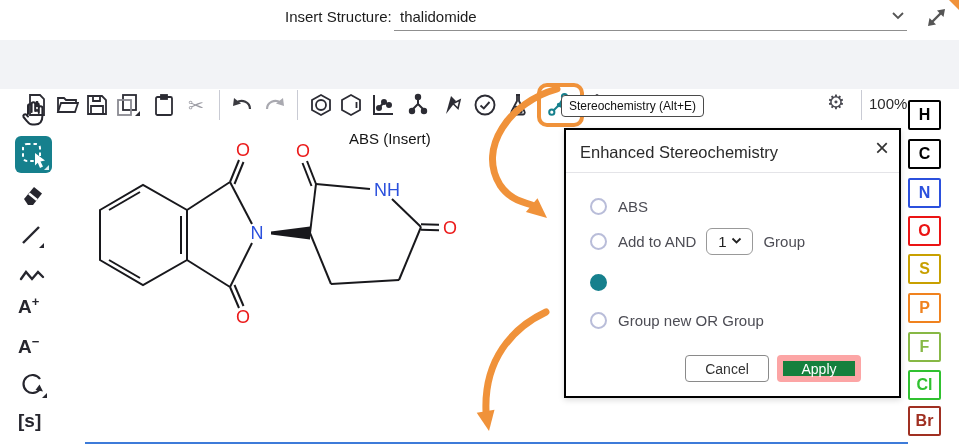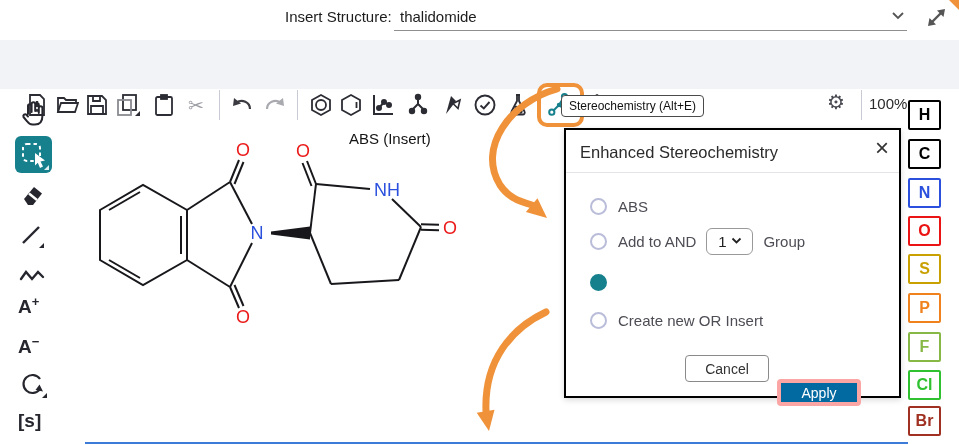--- a/index.html
+++ b/index.html
@@ -43,21 +43,21 @@
   .dlg-title { position:absolute; left:14px; top:13px; font-size:16.5px; color:#2b2b2b; }
   .dlg-close { position:absolute; right:10px; top:6px; font-size:24px; color:#333; line-height:1; cursor:default; }
   .dlg-divider { position:absolute; left:0; top:42px; width:100%; height:1px; background:#e4e4e8; }
   .opt-row { position:absolute; left:24px; height:20px; display:flex; align-items:center; }
   .radio { width:17px; height:17px; border-radius:50%; border:2px solid #b9bdd9; background:#fff; flex:0 0 auto; }
   .radio.selected { background:#16808d; border-color:#16808d; }
   .opt-label { margin-left:11px; font-size:15px; color:#4d4d55; }
   .and-select { margin:0 10px; width:47px; height:27px; border:1px solid #999; border-radius:6px; display:flex; align-items:center; justify-content:center; gap:4px; font-size:15px; color:#222; background:#fff; }
   .dlg-btn { position:absolute; top:225px; width:84px; height:27px; border-radius:4px; font-size:14px; display:flex; align-items:center; justify-content:center; }
   .btn-cancel { left:119px; background:#fff; border:1px solid #8a8a8a; color:#333; }
-  .btn-apply { left:211px; background:#0369a1; border:4px solid #fca5a5; color:#fff;margin-top:24px; }
+  .btn-apply { left:211px; background:#15803d; border:6px solid #fca5a5; color:#fff; }
 
   
   .elem { position:absolute; left:908px; width:33px; height:30px; background:#fff; border:2px solid #000; border-radius:2px; display:flex; align-items:center; justify-content:center; font-size:16px; font-weight:bold; }
 
   .bottom-line { left:85px; top:442px; width:823px; height:2px; background:#3d7bd9; }
 
   .arrows { left:0; top:0; z-index:5; pointer-events:none; }
   svg { display:block; }
 </style>
 </head>
@@ -317,21 +317,21 @@
     </span>
     <span class="opt-label" style="margin-left:0">Group</span>
   </div>
 
   <div class="opt-row" style="top:142px">
     <span class="radio selected"></span>
   </div>
 
   <div class="opt-row" style="top:180px">
     <span class="radio"></span>
-    <span class="opt-label">Create new OR Insert</span>
+    <span class="opt-label">Group new OR Group</span>
   </div>
 
   <div class="dlg-btn btn-cancel">Cancel</div>
   <div class="dlg-btn btn-apply">Apply</div>
 </div>
 
 <div class="elem" style="top: 100px; border-color: rgb(0, 0, 0); color: rgb(0, 0, 0);">
     <span>H</span>
   </div>
 <div class="elem" style="top: 139px; border-color: rgb(0, 0, 0); color: rgb(0, 0, 0);">

